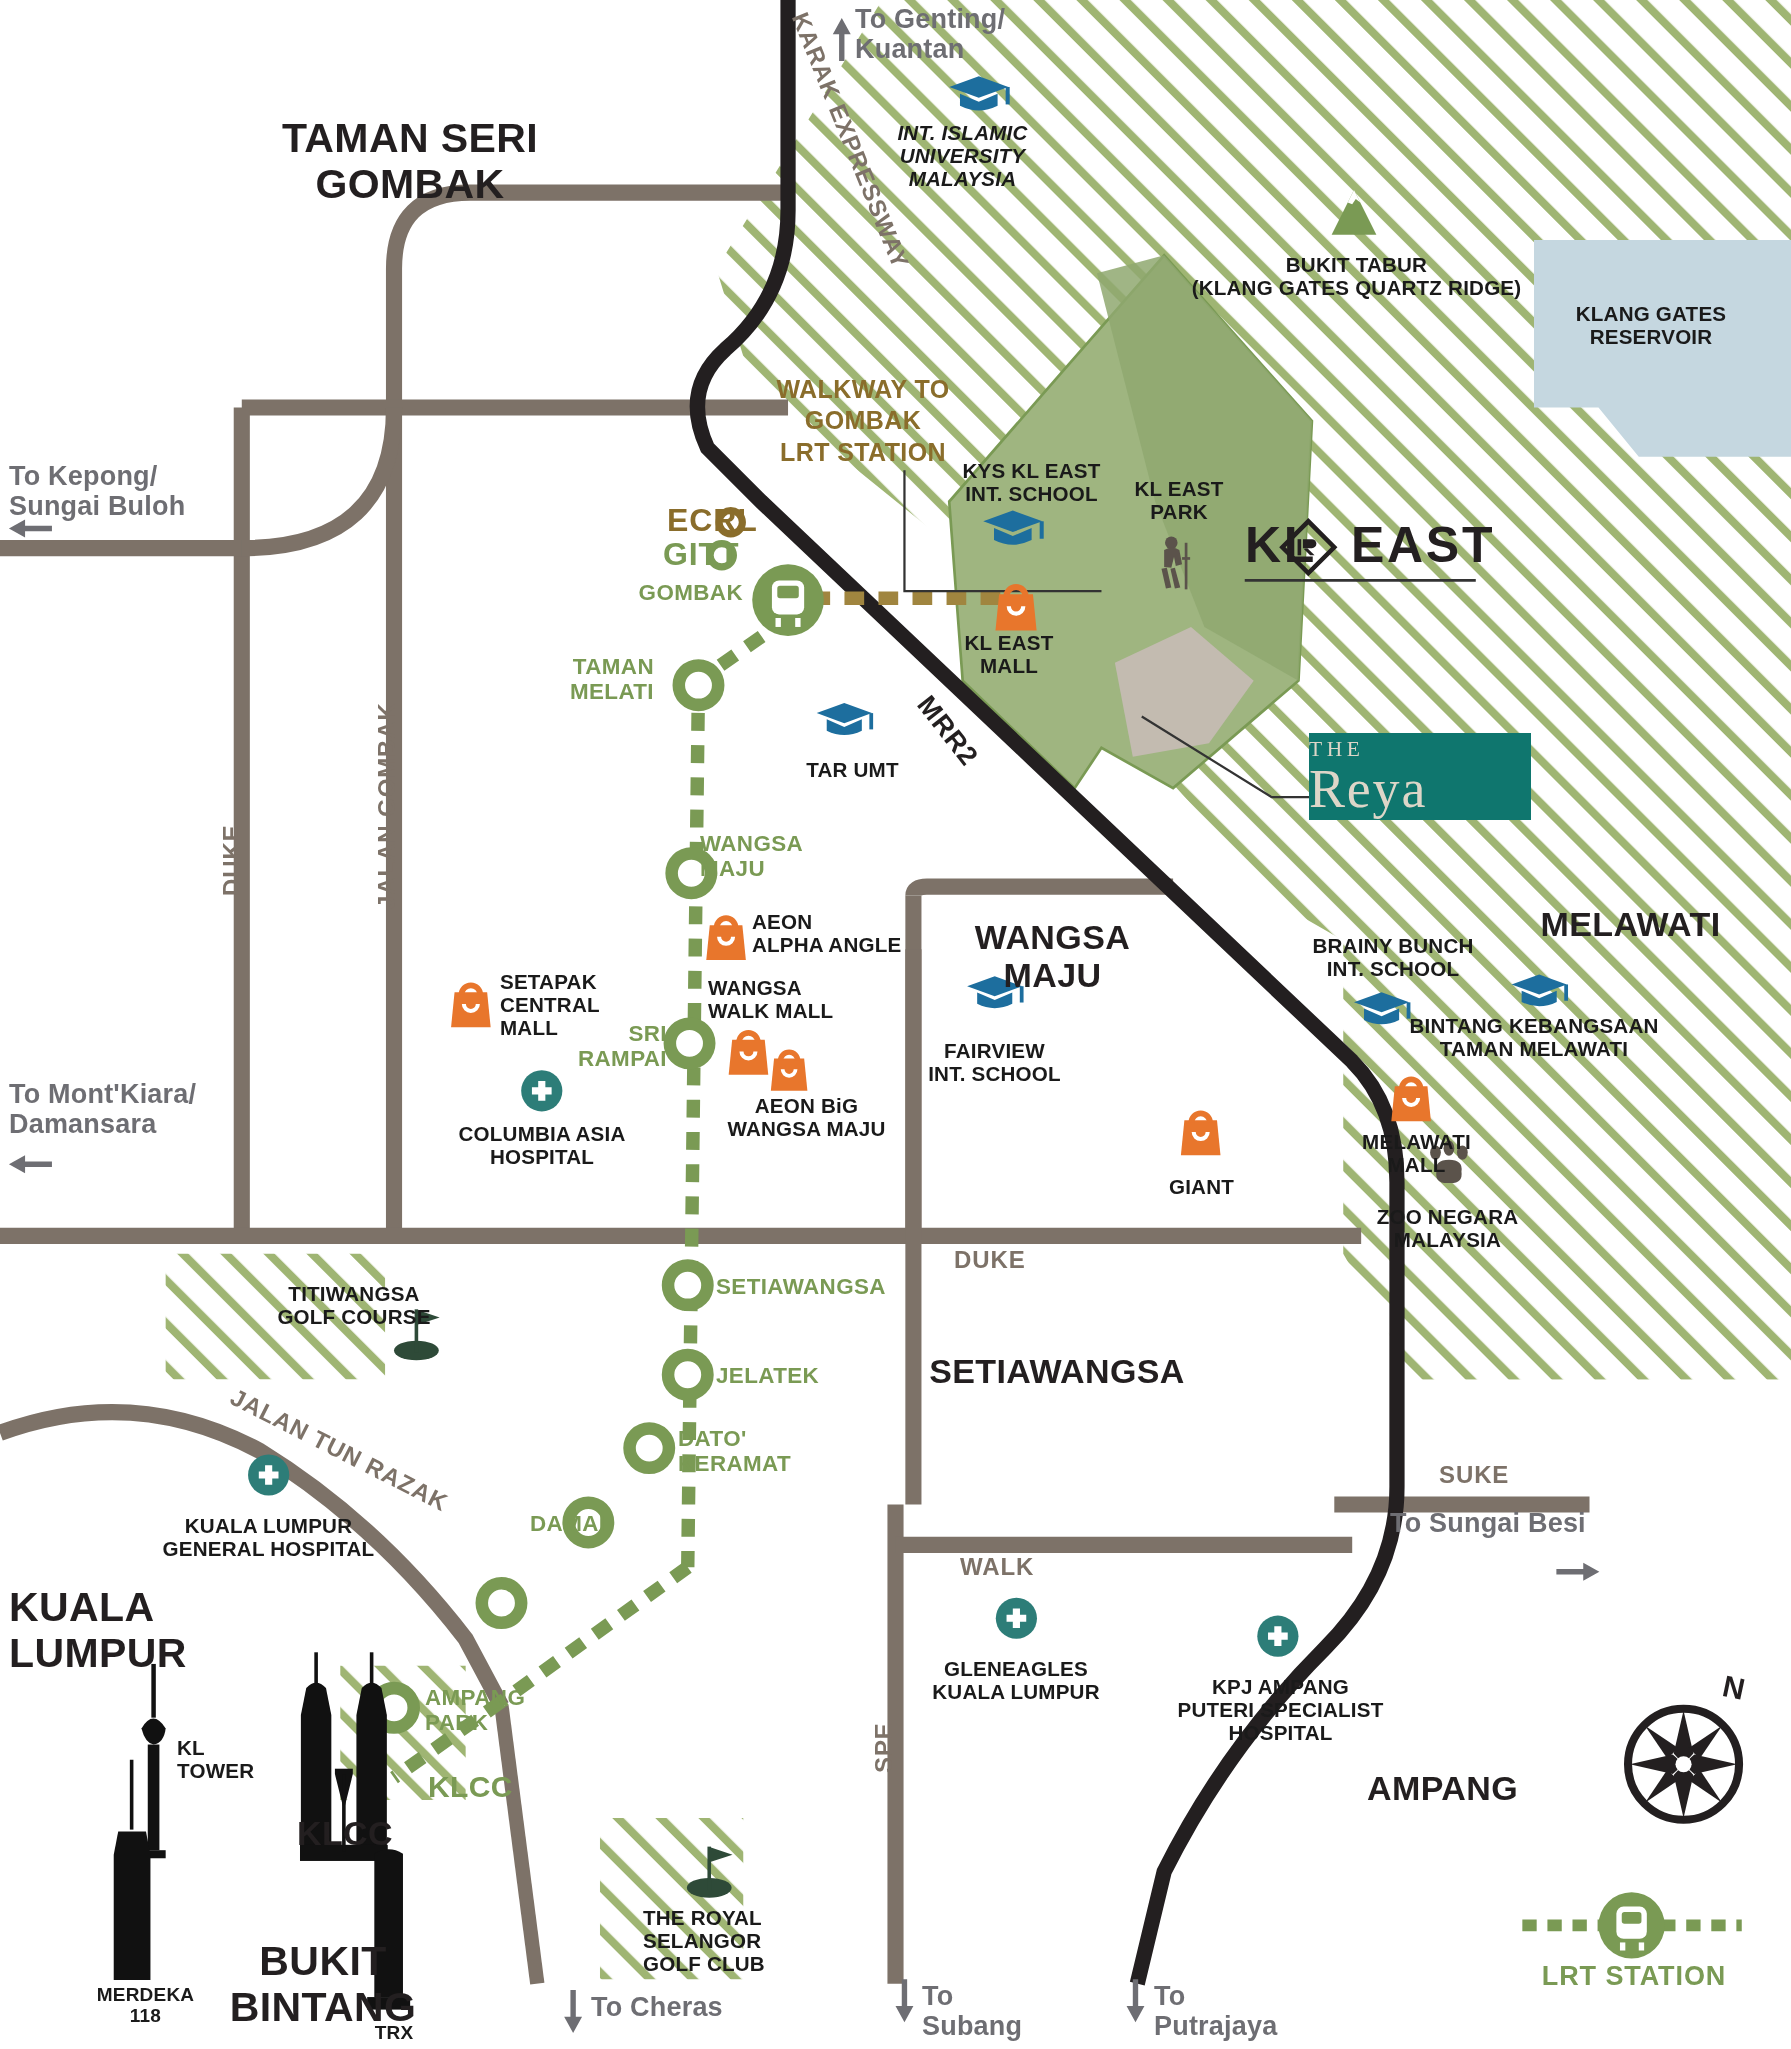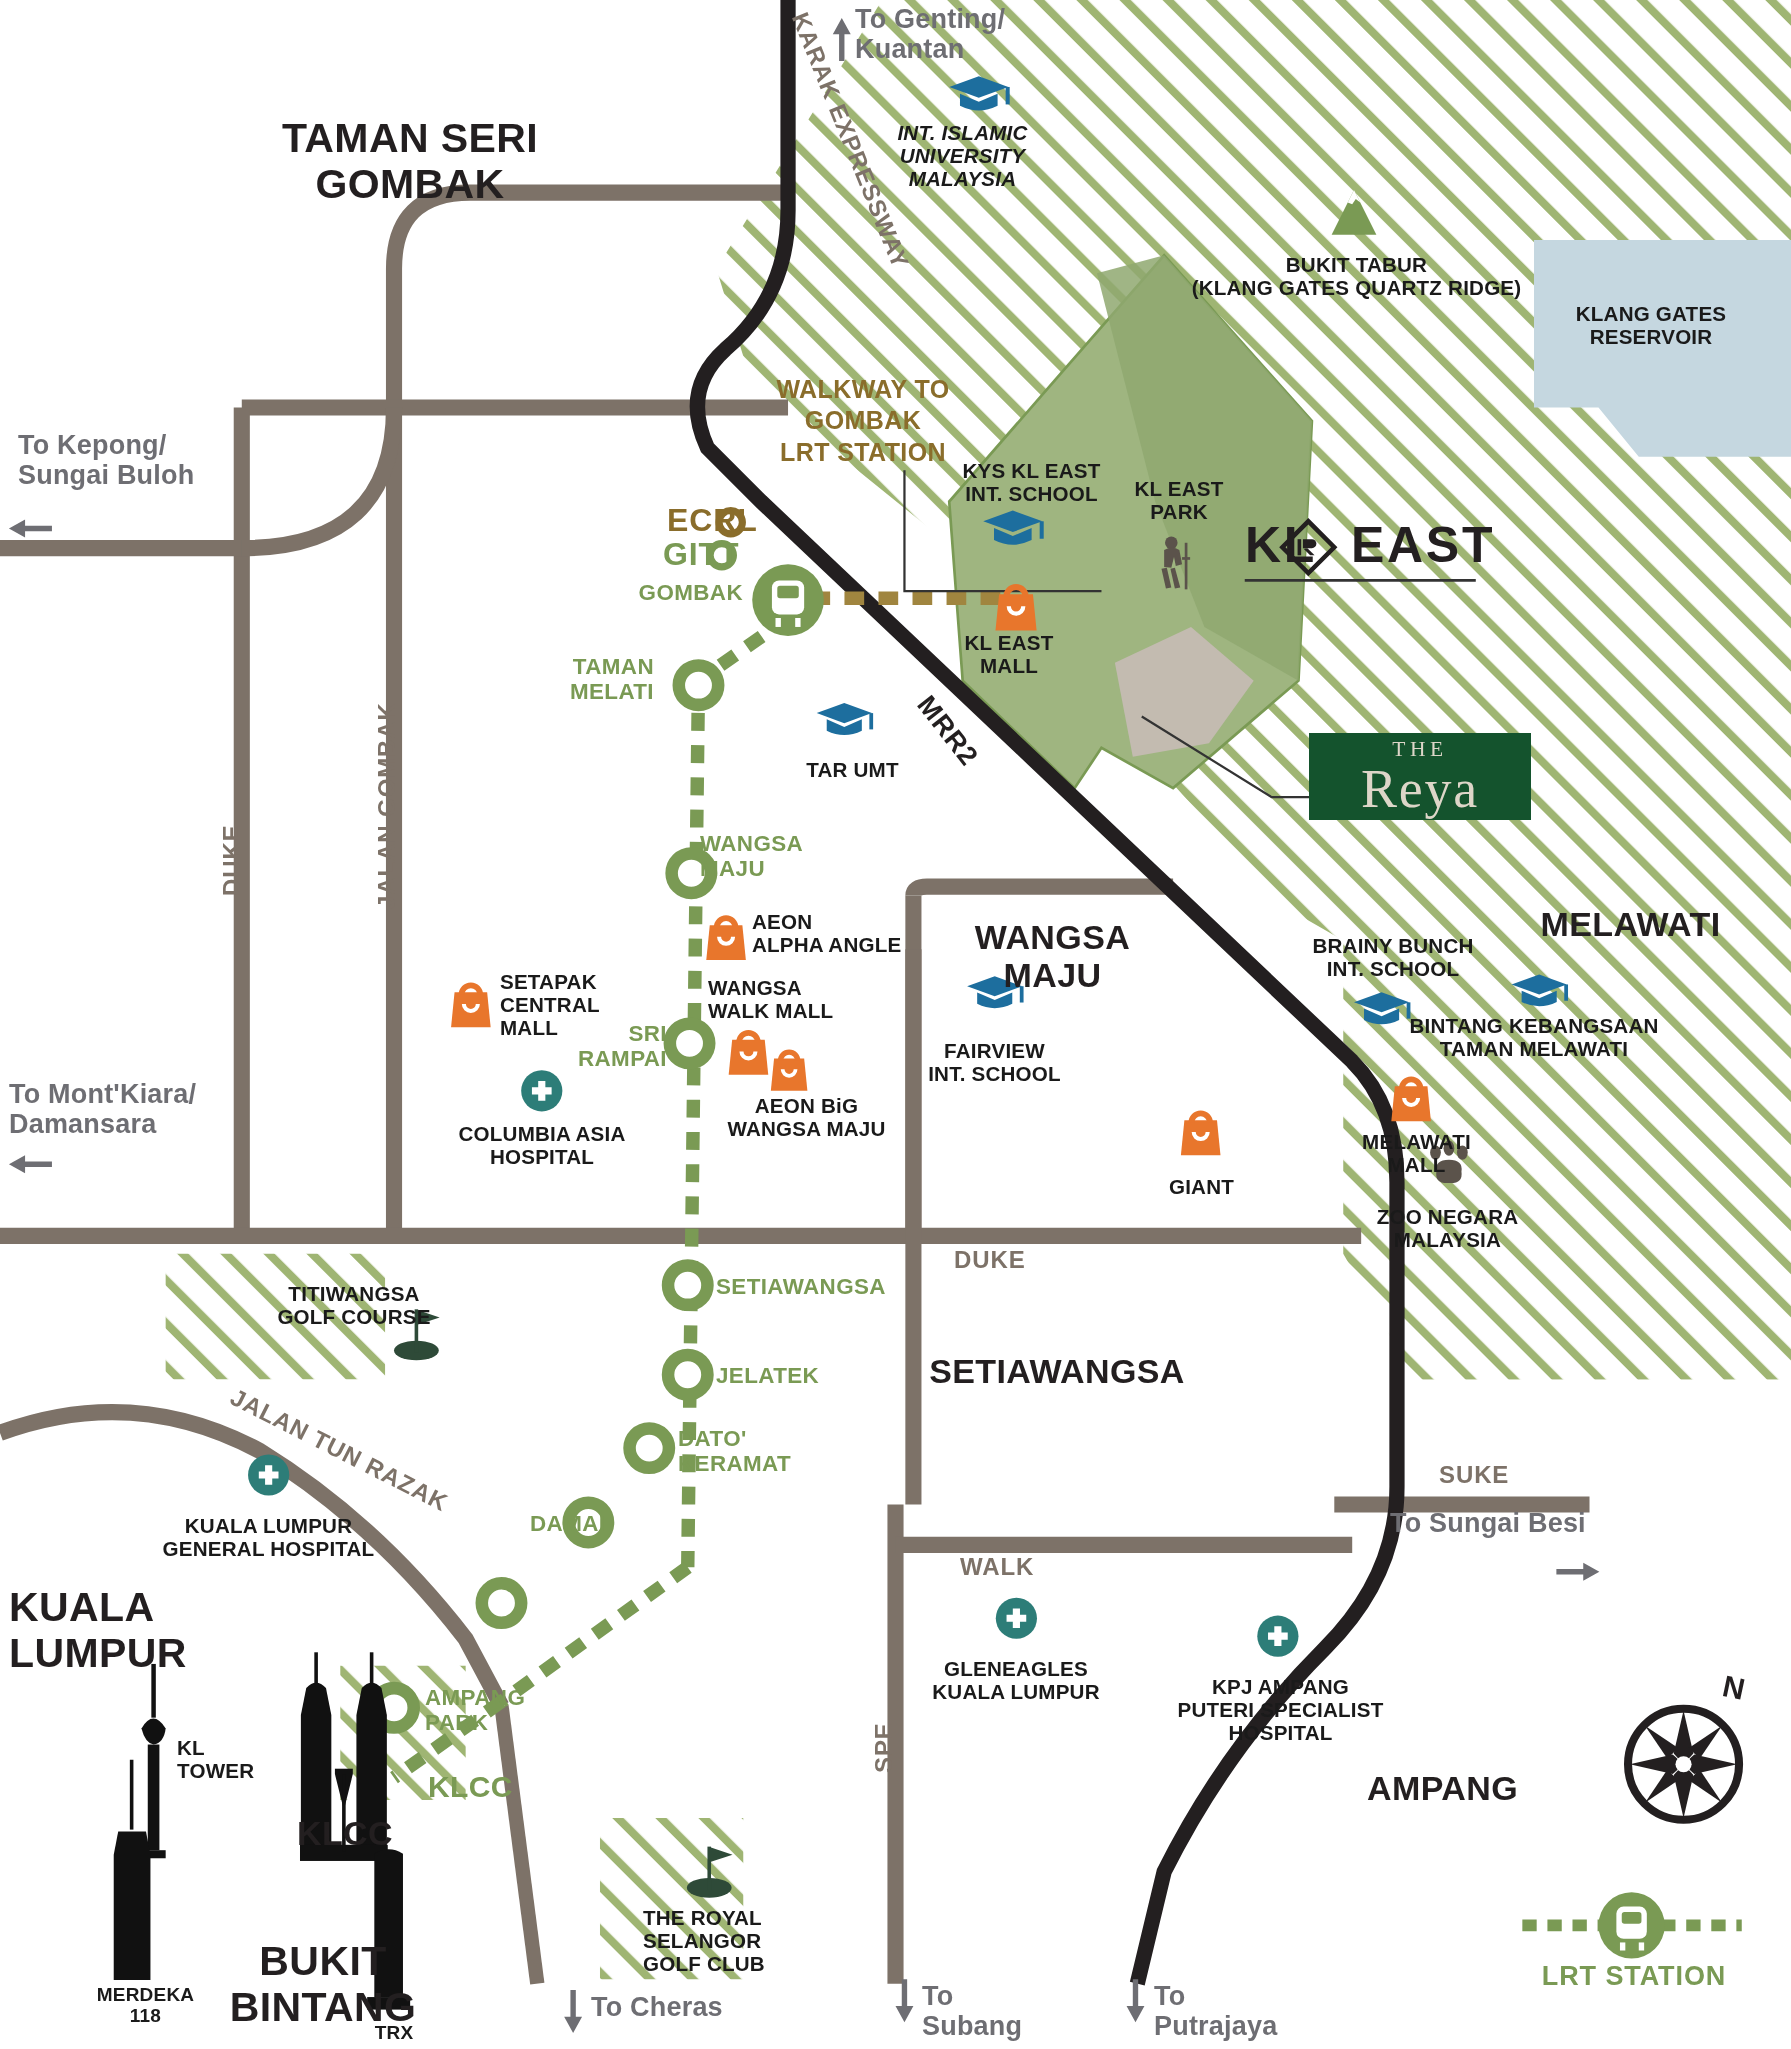--- a/index.html
+++ b/index.html
@@ -13,21 +13,21 @@
   .poi-l{text-align:left;}
   .road{font-weight:bold;color:#7d7268;font-size:24px;letter-spacing:0.9px;}
   .to{color:#6e6e73;font-size:27px;font-weight:bold;letter-spacing:0.2px;}
   .lrt{font-weight:bold;color:#7a9a54;font-size:22.4px;letter-spacing:0.4px;}
   .lrt-r{text-align:right;}
   .walkway{font-weight:bold;color:#8a6d2b;font-size:25px;text-align:center;letter-spacing:0.4px;line-height:1.25;}
   .ecrl{font-weight:bold;color:#8a6d2b;font-size:32px;letter-spacing:0.9px;}
   .gitt{font-weight:bold;color:#7a9a54;font-size:32px;letter-spacing:0.9px;}
   .rot{transform-origin:0 0;}
   .kleast{font-weight:bold;color:#231f20;font-size:50px;letter-spacing:2.7px;}
-  .reya-box{position:absolute;background:#14532d;display:flex;flex-direction:column;align-items:center;justify-content:center;}
+  .reya-box{position:absolute;background:#0f766e;display:flex;flex-direction:column;justify-content:center;}
   .reya-the{color:#ddd6c8;font-family:"Liberation Serif",serif;font-size:21.5px;letter-spacing:4.5px;}
   .reya-name{color:#ddd6c8;font-family:"Liberation Serif",serif;font-size:54px;letter-spacing:1.8px;line-height:1;}
   .legend-lrt{font-weight:bold;color:#7a9a54;font-size:27px;letter-spacing:0.9px;text-align:center;}
 </style>
 </head>
 <body>
 
 <div id="map">
 
 <svg id="svgmap" viewBox="0 0 2000 2289" xmlns="http://www.w3.org/2000/svg">
@@ -382,21 +382,21 @@
 <div class="lbl road rot" style="left:374px;top:909px;transform:rotate(-90deg);">JALAN GOMBAK</div>
 <div class="lbl road rot" style="left:935px;top:690px;transform:rotate(52deg);color:#231f20;font-size:27px;">MRR2</div>
 <div class="lbl road" style="left:954px;top:1247px;">DUKE</div>
 <div class="lbl road rot" style="left:238px;top:1384px;transform:rotate(27deg);">JALAN TUN RAZAK</div>
 <div class="lbl road" style="left:960px;top:1554px;">WALK</div>
 <div class="lbl road rot" style="left:871px;top:1773px;transform:rotate(-90deg);">SPE</div>
 <div class="lbl road" style="left:1439px;top:1462px;">SUKE</div>
 
 <div class="lbl to" style="left:855px;top:3.6px;">To Genting/
 Kuantan</div>
-<div class="lbl to" style="left:9px;top:430px;margin-left:9px;">To Kepong/
+<div class="lbl to" style="left:9px;top:461px;">To Kepong/
 Sungai Buloh</div>
 <div class="lbl to" style="left:9px;top:1079px;">To Mont'Kiara/
 Damansara</div>
 <div class="lbl to" style="left:1390px;top:1508px;">To Sungai Besi</div>
 <div class="lbl to" style="left:591px;top:1992px;">To Cheras</div>
 <div class="lbl to" style="left:922px;top:1981px;">To
 Subang</div>
 <div class="lbl to" style="left:1154px;top:1981px;">To
 Putrajaya</div>
 

